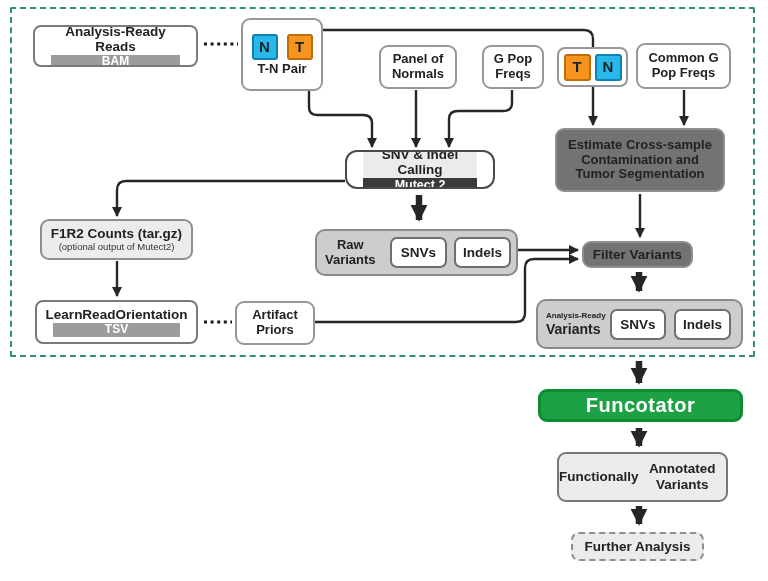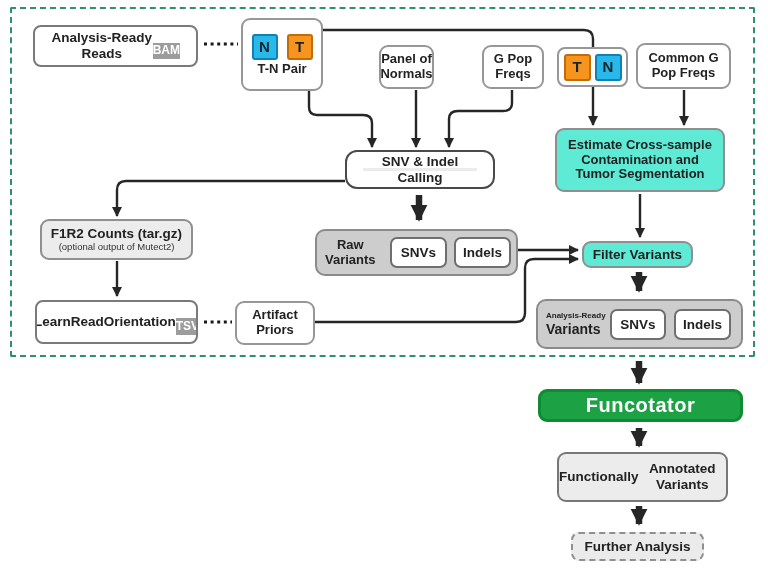--- a/index.html
+++ b/index.html
@@ -12,24 +12,24 @@
 
   
   .boundary{position:absolute;left:10px;top:7px;width:741px;height:346px;
             border:2px dashed var(--c-dash,#2f9070);border-radius:2px;z-index:0;}
 
   
   .node{position:absolute;box-sizing:border-box;z-index:2;display:flex;
         align-items:center;justify-content:center;text-align:center;
         font-weight:700;color:#222;line-height:1.15;}
   .white-box{background:#ffffff;border:2px solid #979797;border-radius:9px;}
-  .gray-box{background:#5eead4;border:2px solid #8f8f8f;border-radius:9px;}
+  .gray-box{background:#737373;border:2px solid #8f8f8f;border-radius:9px;}
   .container-box{background:#cdcdcd;border:2px solid #8a8a8a;border-radius:10px;
         justify-content:flex-start;padding:0 8px;}
-  .stacked{flex-direction:row;padding:16px;overflow:hidden;align-items:stretch;}
+  .stacked{flex-direction:column;padding:16px;overflow:hidden;align-items:stretch;}
   .stacked .top{flex:1;display:flex;align-items:center;justify-content:center;background:#fff;}
   .stacked .bar{height:16px;display:flex;align-items:center;justify-content:center;
         background:#9c9c9c;color:#fff;font-size:12px;}
 
   .fs13{font-size:13px;} .fs135{font-size:13.5px;}
 
   
   .sq{width:26px;height:26px;border-radius:3px;display:flex;align-items:center;
       justify-content:center;font-size:15px;font-weight:700;color:#16242b;box-sizing:border-box;}
   .sq.n{background:var(--c-normal,#29b8ea);border:2px solid #1180b2;}
@@ -106,21 +106,21 @@
   </div>
 
   <div class="node white-box" style="left:241px;top:18px;width:82px;height:73px;flex-direction:column;gap:2px;">
     <div style="display:flex;gap:9px;margin-top:2px;">
       <span class="sq n">N</span>
       <span class="sq t">T</span>
     </div>
     <div class="fs13">T-N Pair</div>
   </div>
 
-  <div class="node white-box fs13" style="left:379px;top:45px;width:55px;height:44px;flex-direction:column;">
+  <div class="node white-box fs13" style="left:379px;top:45px;width:78px;height:44px;flex-direction:column;">
     <span>Panel of</span>
     <span>Normals</span>
   </div>
 
   <div class="node white-box fs13" style="left:482px;top:45px;width:62px;height:44px;flex-direction:column;">
     <span>G Pop</span>
     <span>Freqs</span>
   </div>
 
   <div class="node white-box" style="left:557px;top:47px;width:71px;height:40px;gap:4px;border-radius:8px;">
@@ -128,20 +128,21 @@
     <span class="sq n" style="width:27px;height:27px;">N</span>
   </div>
 
   <div class="node white-box fs13" style="left:636px;top:43px;width:95px;height:46px;flex-direction:column;">
     <span>Common G</span>
     <span>Pop Freqs</span>
   </div>
 
   <div class="node stacked" style="left:345px;top:150px;width:150px;height:39px;border:2px solid #4a4a4a;border-radius:12px;">
     <div class="top fs135" style="background:#ebebeb;">SNV &amp; Indel Calling</div>
+    <div class="bar" style="background:var(--c-dark-bar,#3a3a3a);font-size:12.5px;">Mutect 2</div>
   </div>
 
   <div class="node gray-box fs13" style="left:555px;top:128px;width:170px;height:64px;flex-direction:column;">
     <span>Estimate Cross-sample</span>
     <span>Contamination and</span>
     <span>Tumor Segmentation</span>
   </div>
 
   <div class="node gray-box" style="left:40px;top:219px;width:153px;height:41px;flex-direction:column;background:#ececec;">
     <span class="fs135">F1R2 Counts (tar.gz)</span>

